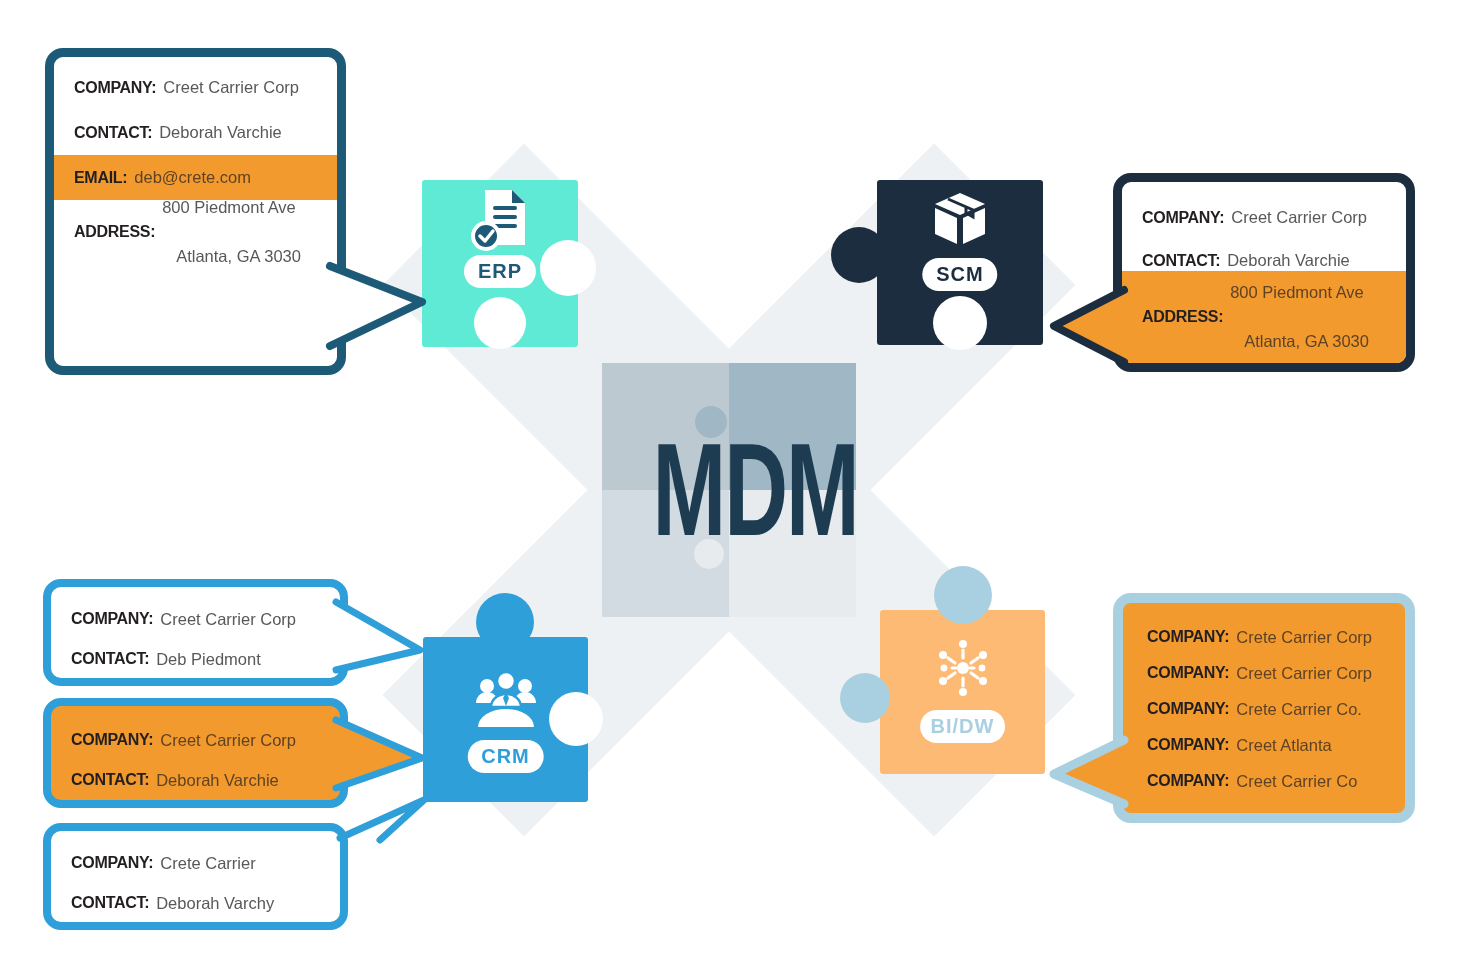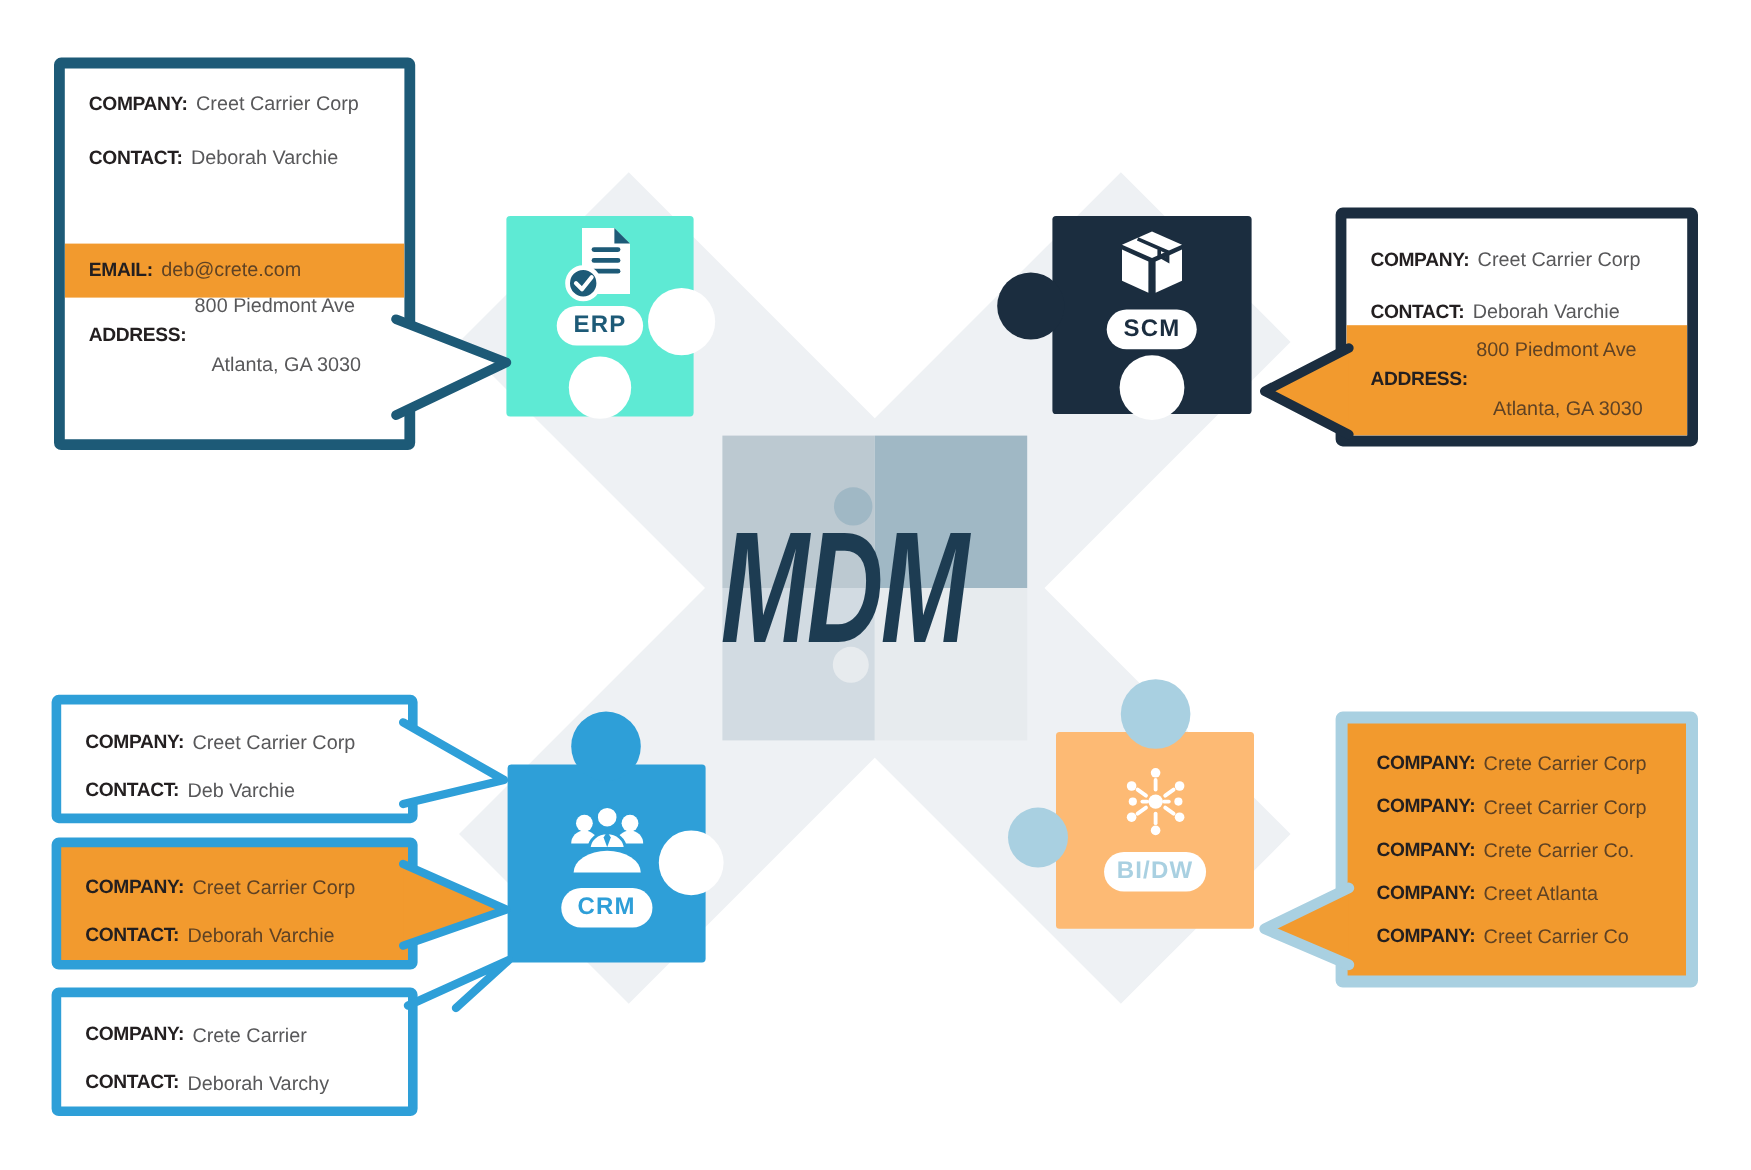--- a/index.html
+++ b/index.html
@@ -13,21 +13,21 @@
   
   .cluster{position:absolute;left:602px;top:363px;width:254px;height:254px;z-index:1;}
   .quad{position:absolute;width:127px;height:127px;}
   .quad.tl{left:0;top:0;background:#bcc9d1;}
   .quad.tr{left:127px;top:0;background:#a0b8c5;}
   .quad.bl{left:0;top:127px;background:#d2dbe2;}
   .quad.br{left:127px;top:127px;background:#e7ebee;}
   .knob{position:absolute;border-radius:50%;}
   .knob.k1{left:93px;top:43px;width:32px;height:32px;background:#a0b8c5;}
   .knob.k2{left:92px;top:176px;width:30px;height:30px;background:#e7ebee;}
-  .mdm-wrap{position:absolute;inset:0;display:flex;align-items:center;justify-content:flex-end;font-style:italic;}
+  .mdm-wrap{position:absolute;inset:0;display:flex;align-items:center;justify-content:flex-start;}
   .mdm-text{font-size:132px;font-weight:bold;color:#1d3c52;line-height:1;transform:scaleX(0.67);
             letter-spacing:-3px;}
 
   
   .piece{position:absolute;border-radius:3px;z-index:2;}
   .piece .tab{position:absolute;border-radius:50%;}
   .piece .socket{position:absolute;border-radius:50%;background:#ffffff;}
   .piece svg{position:absolute;left:50%;transform:translateX(-50%);}
   .pill{position:absolute;left:50%;transform:translateX(-50%);background:#ffffff;border-radius:18px;
         padding:5px 14px;font-weight:800;font-size:20px;letter-spacing:1px;white-space:nowrap;}
@@ -50,31 +50,31 @@
   .crm-piece .pill{top:103px;color:#2e9fd8;}
   .crm-piece svg{top:32px;}
 
   .bidw-piece{left:880px;top:610px;width:165px;height:164px;background:#fdba74;}
   .bidw-piece .tab.top{width:58px;height:58px;left:54px;top:-44px;background:#a9d0e1;}
   .bidw-piece .tab.left{width:50px;height:50px;left:-40px;top:63px;background:#a9d0e1;}
   .bidw-piece .pill{top:100px;color:#a9d0e1;padding:5px 11px;}
   .bidw-piece svg{top:26px;}
 
   
-  .bubble{position:absolute;box-sizing:border-box;border-radius:6px;background:#ffffff;z-index:3;overflow:hidden;}
+  .bubble{position:absolute;box-sizing:border-box;border-radius:18px;background:#ffffff;z-index:3;overflow:hidden;}
   .bubble.teal{border:9px solid #1d5a77;}
   .bubble.navy{border:9px solid #1b2d3f;}
   .bubble.blue{border:8px solid #2e9fd8;}
   .bubble.lblue{border:10px solid #a9d0e1;}
   .bubble.orange-fill{background:#f29a2e;}
   .row{display:flex;align-items:center;padding-left:20px;}
   .lbl{font-weight:800;font-size:16px;color:#231f20;letter-spacing:-0.3px;white-space:nowrap;}
   .val{font-size:16.5px;color:#58585a;margin-left:7px;white-space:nowrap;}
   .orange-fill .val, .row.hl .val, .orange-sec .val{color:#5f4224;}
-  .row.hl{background:#f29a2e;margin-top:48px;}
+  .row.hl{background:#f29a2e;}
   .valblock{display:flex;flex-direction:column;margin-left:7px;}
   .valblock .v1{font-size:16.5px;color:#58585a;}
   .valblock .v2{font-size:16.5px;color:#58585a;margin-left:14px;margin-top:30px;}
   .orange-sec .valblock .v1,.orange-sec .valblock .v2{color:#5f4224;}
 
   .b-erp{left:45px;top:48px;width:301px;height:327px;padding-top:8px;}
   .b-erp .row{height:45px;}
   .b-erp .row.addr{height:64px;}
 
   .b-scm{left:1113px;top:173px;width:302px;height:199px;padding-top:14px;}
@@ -230,21 +230,21 @@
     <path d="M80 6 L10 42 L80 78" fill="none" stroke="#1b2d3f" stroke-width="8" stroke-linecap="round" stroke-linejoin="round"></path>
   </svg>
 
   <div class="bubble blue b-crm1">
     <div class="row">
       <span class="lbl">COMPANY:</span>
       <span class="val">Creet Carrier Corp</span>
     </div>
     <div class="row">
       <span class="lbl">CONTACT:</span>
-      <span class="val">Deb Varchie</span>
+      <span class="val">Deb Piedmont</span>
     </div>
   </div>
   <svg class="tail" style="left:326px;top:594px;" width="104" height="84">
     <path d="M10 8 L94 56 L10 76 Z" fill="#ffffff"></path>
     <path d="M10 8 L94 56 L10 76" fill="none" stroke="#2e9fd8" stroke-width="7" stroke-linecap="round" stroke-linejoin="round"></path>
   </svg>
 
   <div class="bubble blue orange-fill b-crm2">
     <div class="row">
       <span class="lbl">COMPANY:</span>

